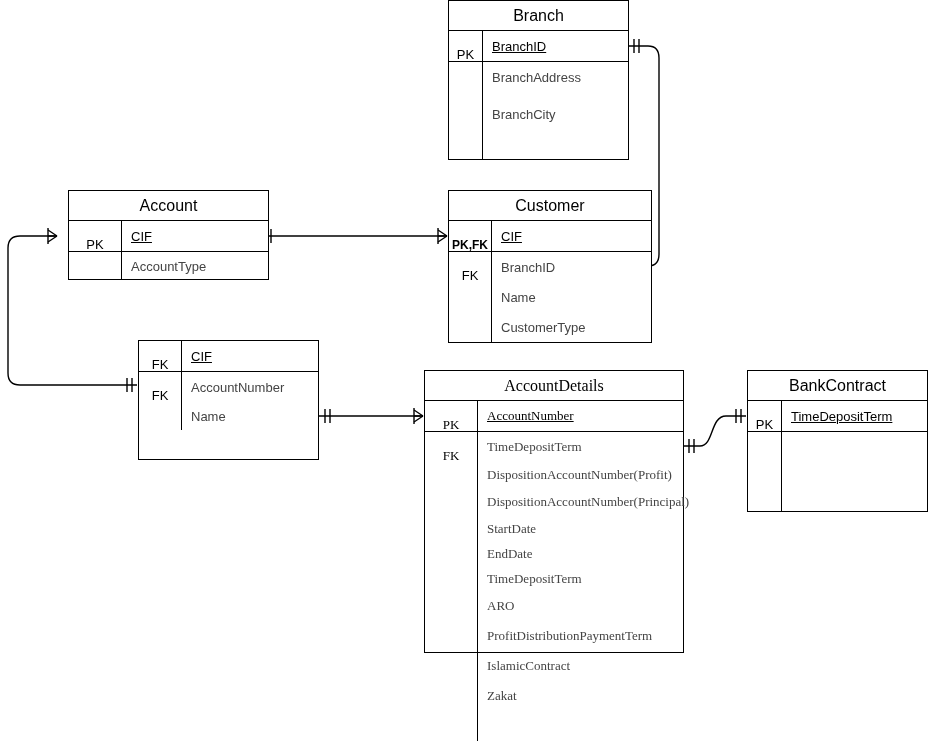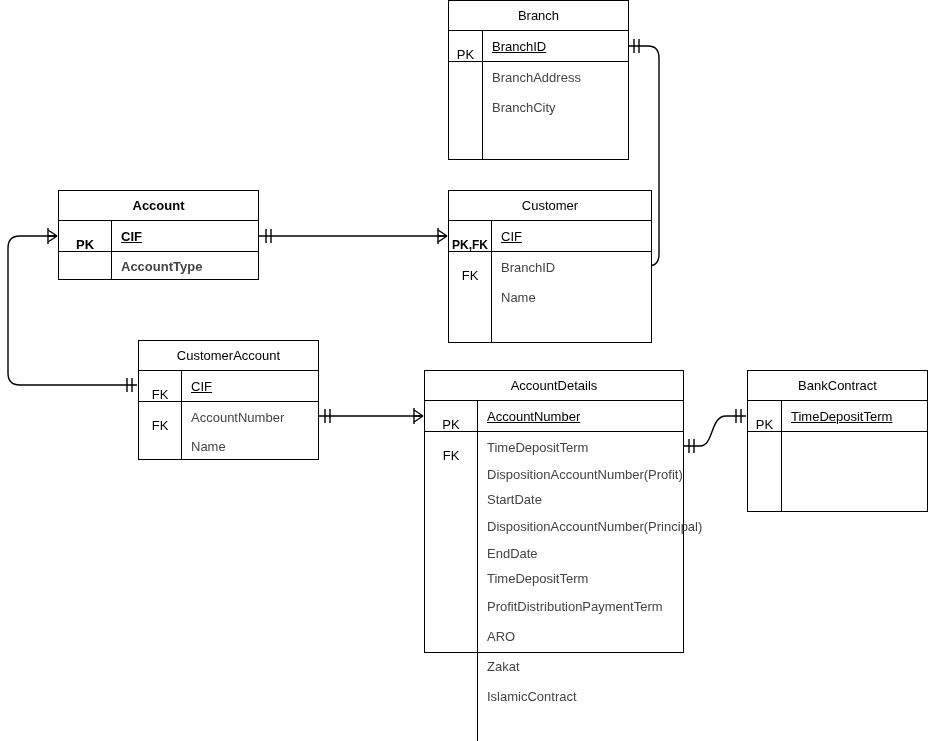--- a/index.html
+++ b/index.html
@@ -20,21 +20,21 @@
     position: absolute;
     border: 1px solid #000000;
     background: #ffffff;
     box-sizing: border-box;
     z-index: 3;
   }
   .entity-title {
     height: 30px;
     line-height: 30px;
     text-align: center;
-    font-size: 13px;
+    font-size: 16px;
     color: #000000;
     border-bottom: 1px solid #000000;
     box-sizing: border-box;
     background: #ffffff;
   }
   .entity-body {
     position: relative;
     box-sizing: border-box;
   }
   .keycol-line {
@@ -166,29 +166,29 @@
         <div class="row" style="height:30px;">
           <div class="key" style="width:33px;">PK</div>
           <div class="attr pkattr-plain">BranchID</div>
         </div>
       </div>
       <div class="sect">
         <div class="row" style="height:30px;">
           <div class="key" style="width:33px;"></div>
           <div class="attr">BranchAddress</div>
         </div>
-        <div class="row" style="height:30px;">
+        <div class="row" style="height:30px;align-items:flex-end;">
           <div class="key" style="width:33px;"></div>
           <div class="attr">BranchCity</div>
         </div>
       </div>
     </div>
   </div>
 
-  <div class="entity" style="left:58px; top:190px; width:201px; height:90px;font-weight:bold;">
+  <div class="entity" style="left:68px; top:190px; width:201px; height:90px;">
     <div class="entity-title">Account</div>
     <div class="entity-body" style="height:59px;">
       <div class="keycol-line" style="left:52px;"></div>
       <div class="sect divider">
         <div class="row" style="height:30px;">
           <div class="key" style="width:52px;">PK</div>
           <div class="attr pkattr-plain">CIF</div>
         </div>
       </div>
       <div class="sect">
@@ -212,26 +212,29 @@
       </div>
       <div class="sect">
         <div class="row" style="height:30px;">
           <div class="key" style="width:42px;">FK</div>
           <div class="attr">BranchID</div>
         </div>
         <div class="row" style="height:30px;">
           <div class="key" style="width:42px;"></div>
           <div class="attr">Name</div>
         </div>
+        <div class="row" style="height:30px;">
+          <div class="key" style="width:42px;"></div>
+          <div class="attr">CustomerType</div>
+        </div>
       </div>
     </div>
   </div>
 
   <div class="entity" style="left:138px; top:340px; width:181px; height:120px;">
-    <div class="entity-title">CustomerAccount</div>
     <div class="entity-body" style="height:89px;">
       <div class="keycol-line" style="left:42px;"></div>
       <div class="sect divider">
         <div class="row" style="height:30px;">
           <div class="key" style="width:42px;">FK</div>
           <div class="attr pkattr-plain">CIF</div>
         </div>
       </div>
       <div class="sect">
         <div class="row" style="height:30px;">
@@ -239,70 +242,70 @@
           <div class="attr">AccountNumber</div>
         </div>
         <div class="row" style="height:29px;">
           <div class="key" style="width:42px;"></div>
           <div class="attr">Name</div>
         </div>
       </div>
     </div>
   </div>
 
-  <div class="entity" style="left:424px; top:370px; width:260px; height:283px;">
+  <div class="entity" style="left:424px; top:370px; width:260px; height:283px;font-family:Liberation Serif, serif;">
     <div class="entity-title">AccountDetails</div>
     <div class="entity-body" style="height:340px;">
       <div class="keycol-line" style="left:52px;"></div>
       <div class="sect divider">
         <div class="row" style="height:30px;">
           <div class="key" style="width:52px;">PK</div>
           <div class="attr pkattr-plain">AccountNumber</div>
         </div>
       </div>
       <div class="sect">
         <div class="row" style="height:30px;">
           <div class="key" style="width:52px;">FK</div>
           <div class="attr">TimeDepositTerm</div>
         </div>
         <div class="row" style="height:25px;">
           <div class="key" style="width:52px;"></div>
           <div class="attr">DispositionAccountNumber(Profit)</div>
         </div>
+        <div class="row" style="height:29px;">
+          <div class="key" style="width:52px;"></div>
+          <div class="attr">DispositionAccountNumber(Principal)</div>
+        </div>
         <div class="row" style="height:25px;">
           <div class="key" style="width:52px;"></div>
           <div class="attr">StartDate</div>
         </div>
-        <div class="row" style="height:29px;">
-          <div class="key" style="width:52px;"></div>
-          <div class="attr">DispositionAccountNumber(Principal)</div>
-        </div>
         <div class="row" style="height:25px;">
           <div class="key" style="width:52px;"></div>
           <div class="attr">EndDate</div>
         </div>
         <div class="row" style="height:25px;">
           <div class="key" style="width:52px;"></div>
           <div class="attr">TimeDepositTerm</div>
         </div>
         <div class="row" style="height:30px;">
           <div class="key" style="width:52px;"></div>
+          <div class="attr">ARO</div>
+        </div>
+        <div class="row" style="height:30px;">
+          <div class="key" style="width:52px;"></div>
           <div class="attr">ProfitDistributionPaymentTerm</div>
         </div>
         <div class="row" style="height:30px;">
           <div class="key" style="width:52px;"></div>
-          <div class="attr">ARO</div>
+          <div class="attr">IslamicContract</div>
         </div>
         <div class="row" style="height:30px;">
           <div class="key" style="width:52px;"></div>
           <div class="attr">Zakat</div>
-        </div>
-        <div class="row" style="height:30px;">
-          <div class="key" style="width:52px;"></div>
-          <div class="attr">IslamicContract</div>
         </div>
       </div>
     </div>
   </div>
 
   <div class="entity" style="left:747px; top:370px; width:181px; height:142px;">
     <div class="entity-title">BankContract</div>
     <div class="entity-body" style="height:111px;">
       <div class="keycol-line" style="left:33px;"></div>
       <div class="sect divider">

